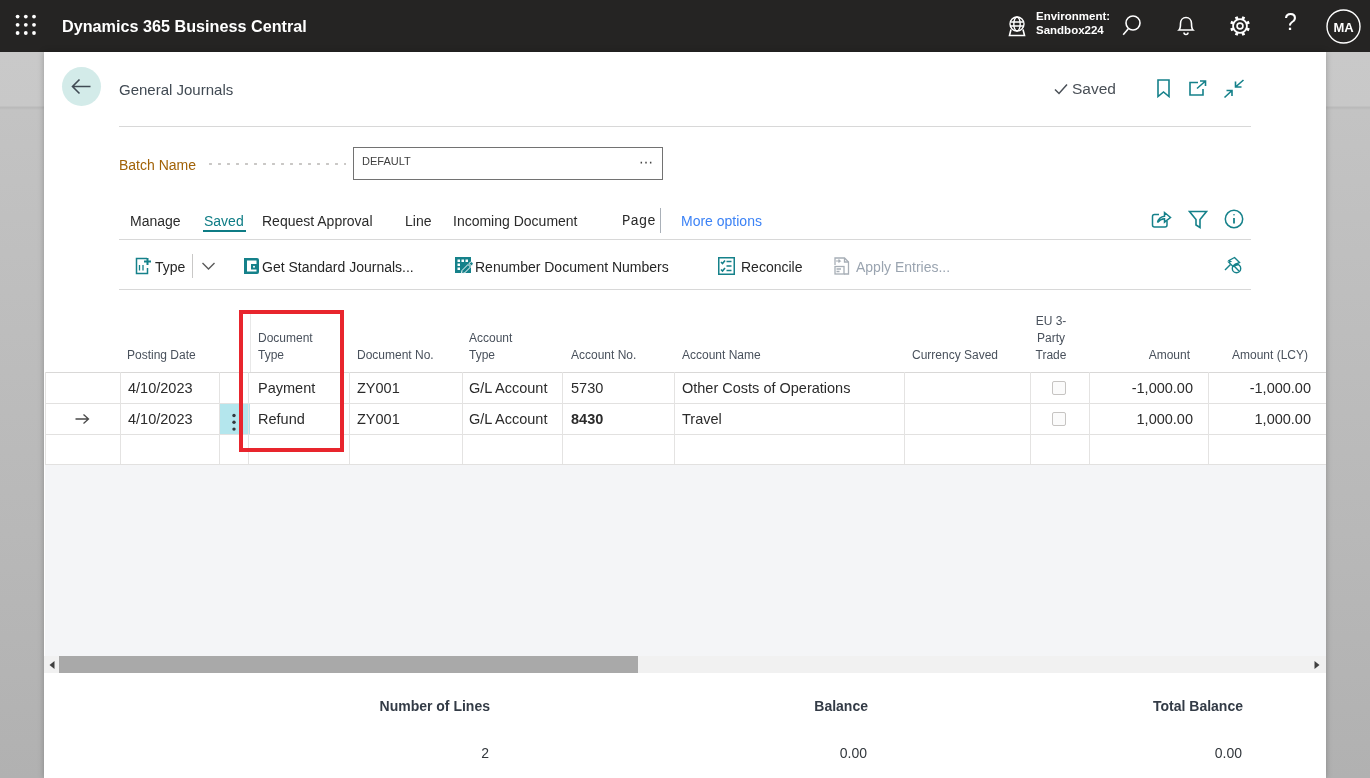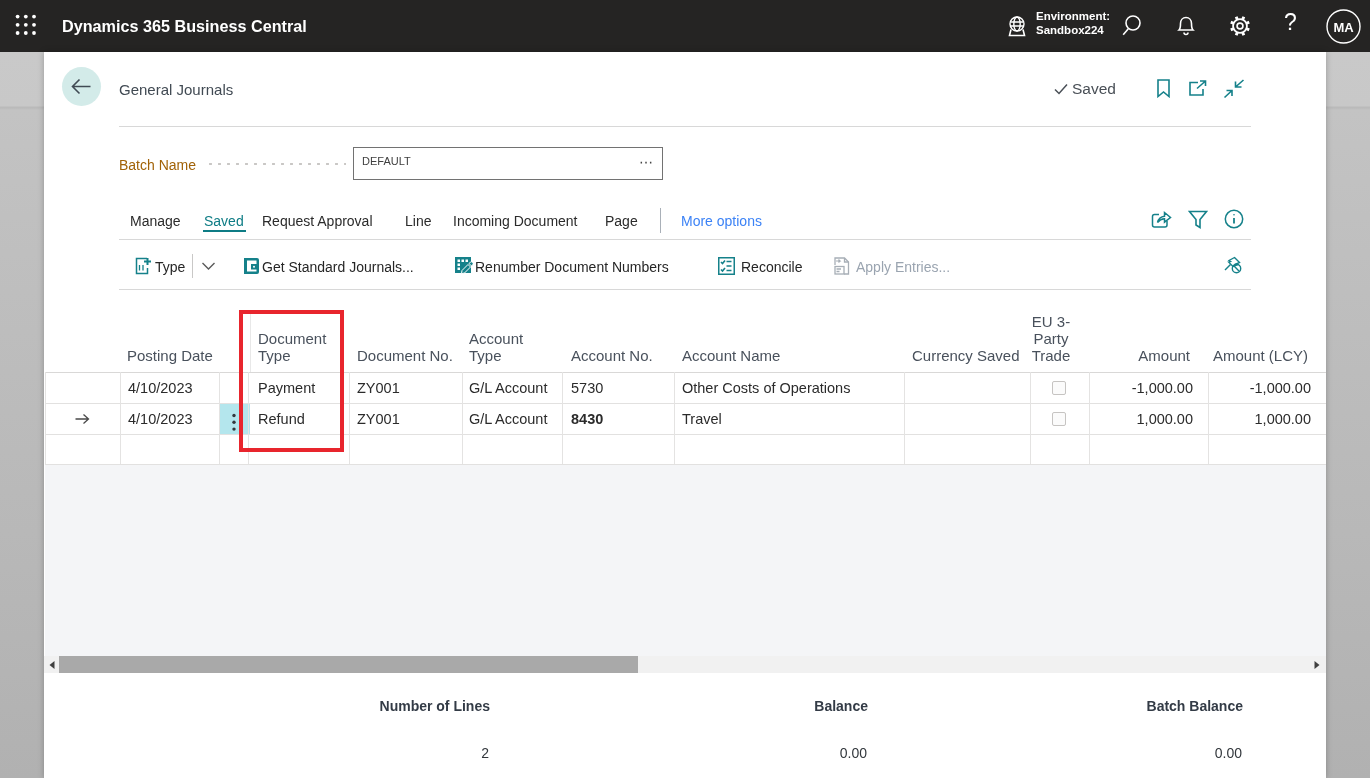--- a/index.html
+++ b/index.html
@@ -31,21 +31,21 @@
   .menu { position:absolute; top:213px; font-size:14px; color:#2b2b2b; }
   .menu.teal { color:#0e7c85; }
   #homeline { position:absolute; left:203px; top:230px; width:43px; height:2px; background:#0e7c85; }
   .vsep { position:absolute; width:1px; background:#cfcecd; }
   
   .act { position:absolute; top:259px; font-size:14px; color:#262626; }
   .act.dis { color:#9aa4b0; }
   
   .vb { position:absolute; width:1px; background:#e4e3e2; }
   .hb { position:absolute; height:1px; background:#e2e1e0; left:45px; width:1281px; }
-  .th { position:absolute; font-size:15px; color:#49515c; line-height:17px; }
+  .th { position:absolute; font-size:12px; color:#49515c; line-height:17px; }
   .td { position:absolute; font-size:14.5px; color:#2b2b2b; }
   .num { text-align:right; }
   .cb { position:absolute; left:1052px; width:14px; height:14px; border:1px solid #c6c4c2; border-radius:2px; background:#fbfbfb; }
   #tealcell { position:absolute; left:219px; top:404px; width:31px; height:30px; background:#b4e6ed; }
   #redbox { position:absolute; left:239px; top:310px; width:105px; height:142px; border:4px solid #e8252d; }
   #grayarea { position:absolute; left:45px; top:465px; width:1281px; height:191px; background:#f4f5f7; }
   
   #sbar { position:absolute; left:44px; top:656px; width:1282px; height:17px; background:#f1f1f1; }
   #sthumb { position:absolute; left:15px; top:0px; width:579px; height:17px; background:#a9a9a9; }
   
@@ -131,21 +131,21 @@
       <div class="val">DEFAULT</div>
       <div class="dots">⋯</div>
     </div>
 
   <div class="t menu" style="left:130px;">Manage</div>
   <div class="t menu teal" style="left:204px;">Saved</div>
   <div id="homeline"></div>
   <div class="t menu" style="left:262px;">Request Approval</div>
   <div class="t menu" style="left:405px;">Line</div>
   <div class="t menu" style="left:453px;">Incoming Document</div>
-  <div class="t menu" style="left:605px;">Page</div>
+  <div class="t menu" style="left:622px;font-family:Liberation Mono, monospace;">Page</div>
   <div class="vsep" style="left:660px;top:208px;height:25px;background:#a9b0b8;"></div>
   <div class="t menu" style="left:681px;color:#3b82f6;">More options</div>
   <div class="hline" style="left:119px;top:239px;width:1132px;"></div>
 
   <svg class="abs" style="left:1151px;top:210px" width="21" height="19" viewBox="0 0 21 19" fill="none" stroke="#15818a" stroke-width="1.5">
     <path d="M8 4.5 H3.5 A2 2 0 0 0 1.5 6.5 V15 A2 2 0 0 0 3.5 17 H14 A2 2 0 0 0 16 15 V11"></path>
     <path d="M6.5 12.5 C7.5 8.5 10 6.5 13.5 6.2 V2.5 L19.5 7.5 L13.5 12.2 V8.8 C10.5 9 8.5 10 6.5 12.5 Z"></path>
   </svg>
   <svg class="abs" style="left:1188px;top:210px" width="20" height="19" viewBox="0 0 20 19" fill="none" stroke="#15818a" stroke-width="1.6">
     <path d="M1.5 1.5 H18.5 L12 9.5 V17.5 L8 15 V9.5 Z"></path>
@@ -271,15 +271,15 @@
         <path d="M0.5 0 L5.5 4 L0.5 8 Z" fill="#404040"></path>
       </svg>
   </div>
 
   <div id="redbox"></div>
 
   <div class="flabel" style="left:340px;width:150px;">Number of Lines</div>
   <div class="fval" style="left:389px;width:100px;">2</div>
   <div class="flabel" style="left:718px;width:150px;">Balance</div>
   <div class="fval" style="left:767px;width:100px;">0.00</div>
-  <div class="flabel" style="left:1093px;width:150px;">Batch Balance</div>
+  <div class="flabel" style="left:1093px;width:150px;">Total Balance</div>
   <div class="fval" style="left:1142px;width:100px;">0.00</div>
 </div>
 
 </body></html>

